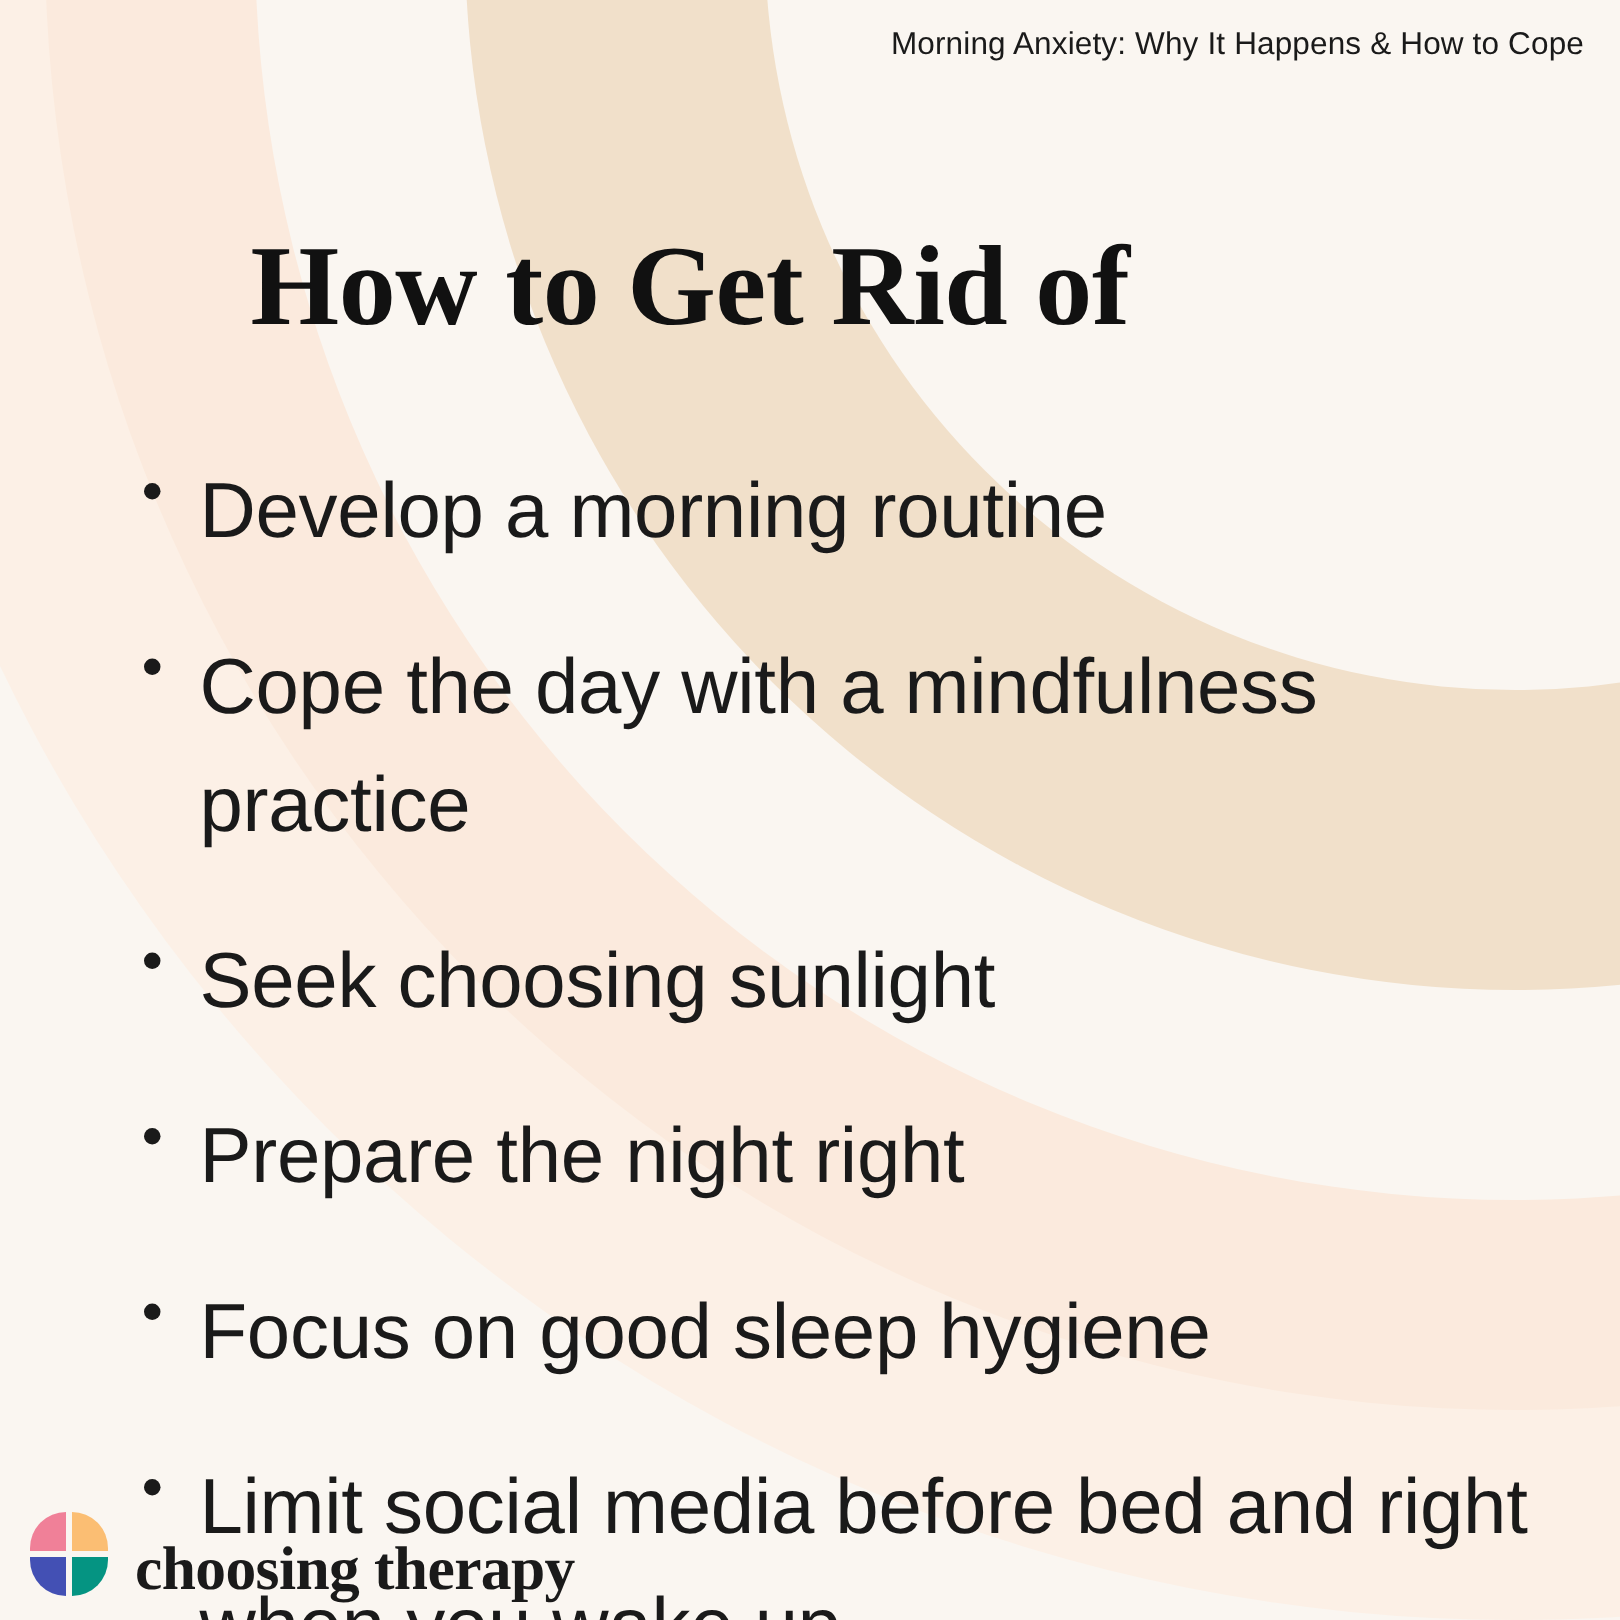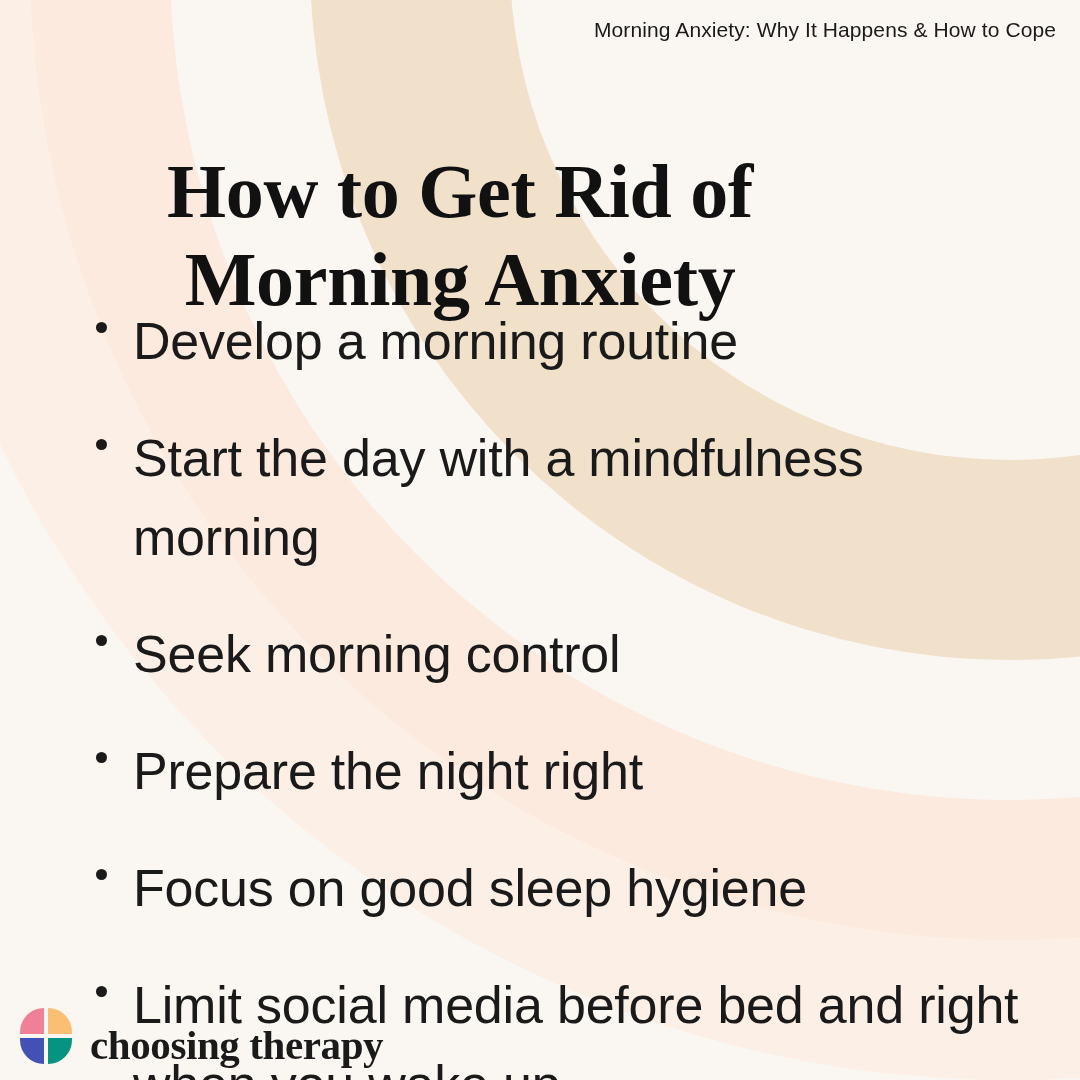--- a/index.html
+++ b/index.html
@@ -139,35 +139,34 @@
     <circle cx="1010" cy="-40" r="980" fill="#FBEADD"></circle>
     <circle cx="1010" cy="-40" r="840" fill="#FAF6F1"></circle>
     <circle cx="1010" cy="-40" r="700" fill="#F1E0CA"></circle>
     <circle cx="1010" cy="-40" r="500" fill="#FAF6F1"></circle>
   </svg>
 
   <div class="eyebrow">Morning Anxiety: Why It Happens &amp; How to Cope</div>
 
   <h1 class="title">
     <span class="title-line">How to Get Rid of</span>
-    <span class="title-line">Morning Anxiety</span>
   </h1>
 
   <ul class="bullets">
     <li class="bullet-item">
       <span class="bullet-dot"></span>
       <span class="bullet-text">Develop a morning routine</span>
     </li>
     <li class="bullet-item">
       <span class="bullet-dot"></span>
-      <span class="bullet-text">Start the day with a mindfulness morning</span>
+      <span class="bullet-text">Cope the day with a mindfulness practice</span>
     </li>
     <li class="bullet-item">
       <span class="bullet-dot"></span>
-      <span class="bullet-text">Seek morning control</span>
+      <span class="bullet-text">Seek choosing sunlight</span>
     </li>
     <li class="bullet-item">
       <span class="bullet-dot"></span>
       <span class="bullet-text">Prepare the night right</span>
     </li>
     <li class="bullet-item">
       <span class="bullet-dot"></span>
       <span class="bullet-text">Focus on good sleep hygiene</span>
     </li>
     <li class="bullet-item">

